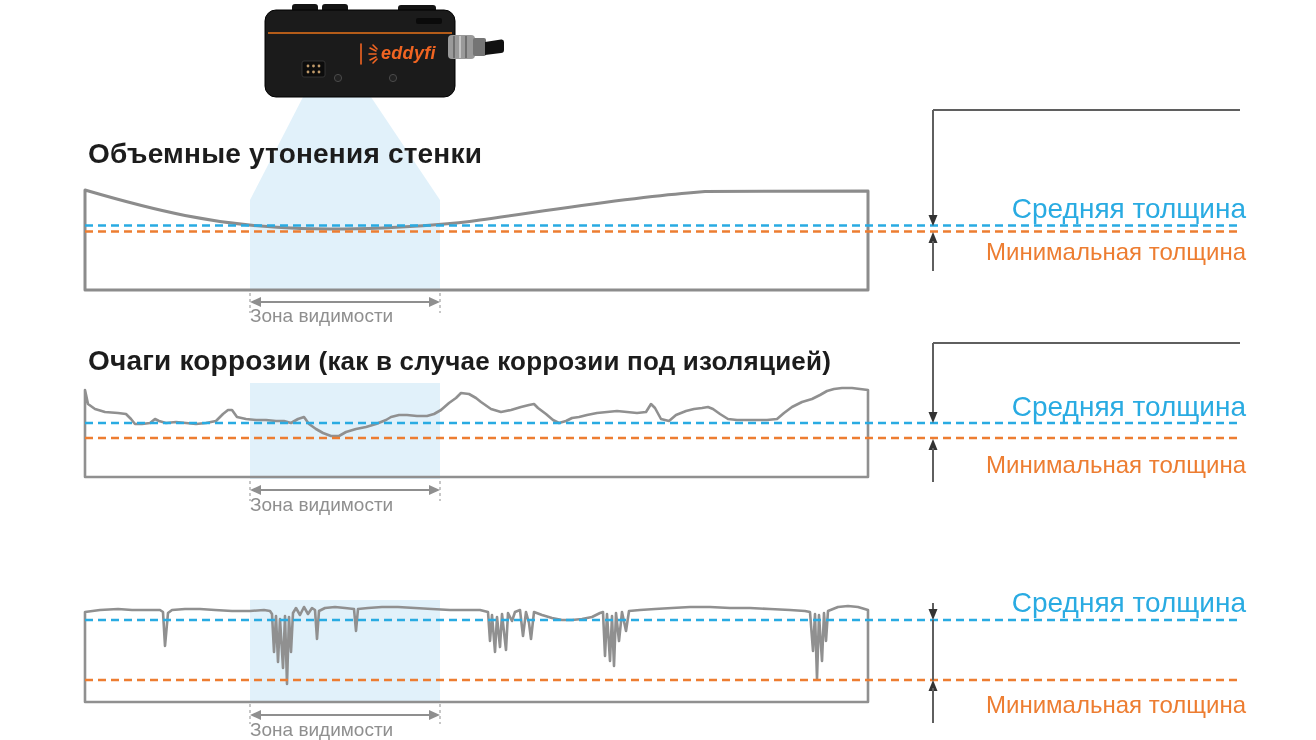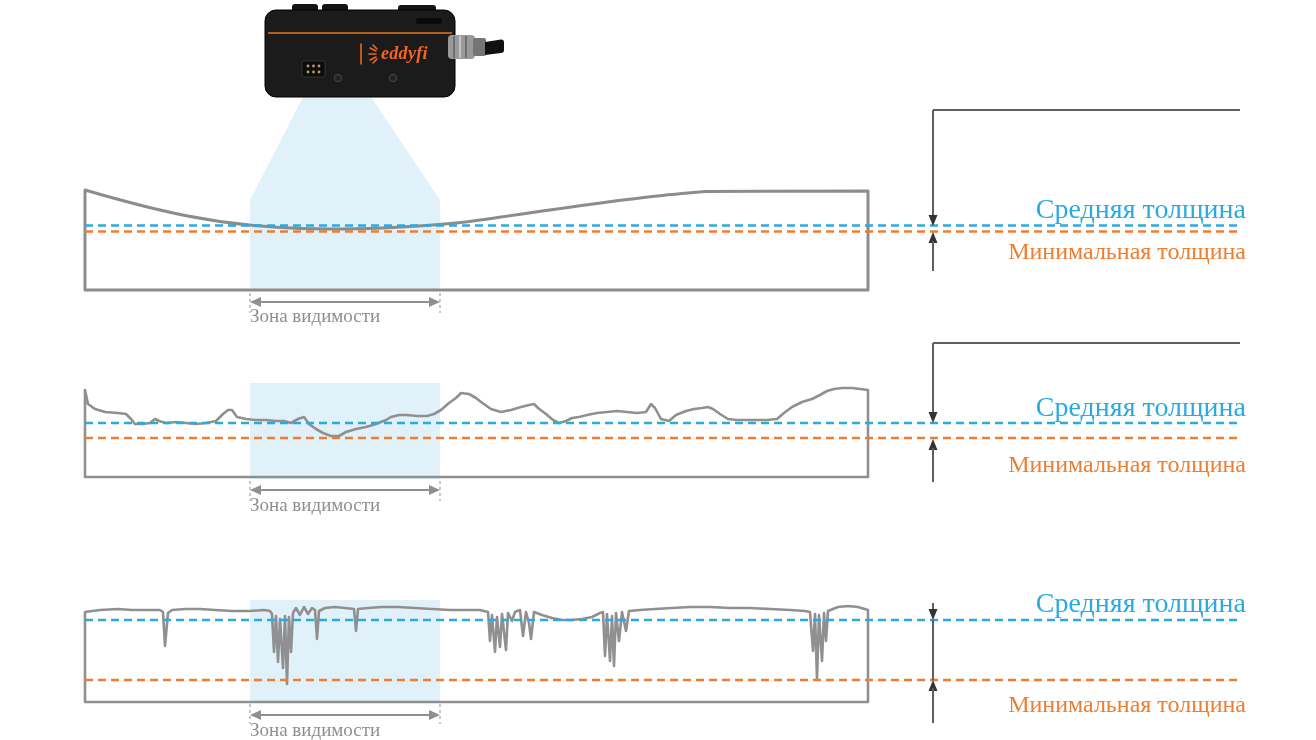--- a/index.html
+++ b/index.html
@@ -1,18 +1,18 @@
 <!DOCTYPE html>
 <html><head>
 <meta charset="utf-8">
 <style>
   html,body{margin:0;padding:0;background:#ffffff;}
   #stage{
     position:relative;width:1316px;height:740px;overflow:hidden;
-    background:#ffffff;font-family:Liberation Serif, serif;
+    background:#ffffff;font-family:Liberation Sans, sans-serif;
   }
   #art{position:absolute;left:0;top:0;z-index:1;}
   .txt{position:absolute;white-space:nowrap;z-index:5;}
   .panel-title{color:#1c1c1c;font-weight:800;letter-spacing:0.2px;}
   .t1{left:88px;top:138px;font-size:28px;}
   .t2{left:88px;top:345px;font-size:28px;}
   .t2 .suffix{font-size:26px;font-weight:600;}
   .t3{left:92px;top:559px;font-size:30px;}
   .zone-label{width:190px;color:#8f8f8f;font-size:19px;}
   .z1{left:250px;top:305px;}
@@ -168,20 +168,26 @@
         <line x1="460" y1="36" x2="460" y2="58" stroke="#c4c4c4" stroke-width="2"></line>
         <line x1="466" y1="36" x2="466" y2="58" stroke="#6f6f6f" stroke-width="2"></line>
         <rect x="473" y="38" width="13" height="18" rx="2" fill="#757575"></rect>
         <path d="M 485 42 L 501 39.5 Q 504 39 504 42 L 504 50 Q 504 53 501 53 L 485 55 Z" fill="#111"></path>
       </g>
     </g>
   </svg>
 
   <div class="txt brand">eddyfi</div>
 
+  <div class="txt panel-title t1">
+    <span>Объемные утонения стенки</span><span class="suffix"></span>
+  </div>
+  <div class="txt panel-title t2">
+    <span>Очаги коррозии</span><span class="suffix"> (как в случае коррозии под изоляцией)</span>
+  </div>
 
   <div class="txt zone-label z1">Зона видимости</div>
   <div class="txt zone-label z2">Зона видимости</div>
   <div class="txt zone-label z3">Зона видимости</div>
 
   <div class="txt avg-label a1">Средняя толщина</div>
   <div class="txt avg-label a2">Средняя толщина</div>
   <div class="txt avg-label a3">Средняя толщина</div>
 
   <div class="txt min-label m1">Минимальная толщина</div>

